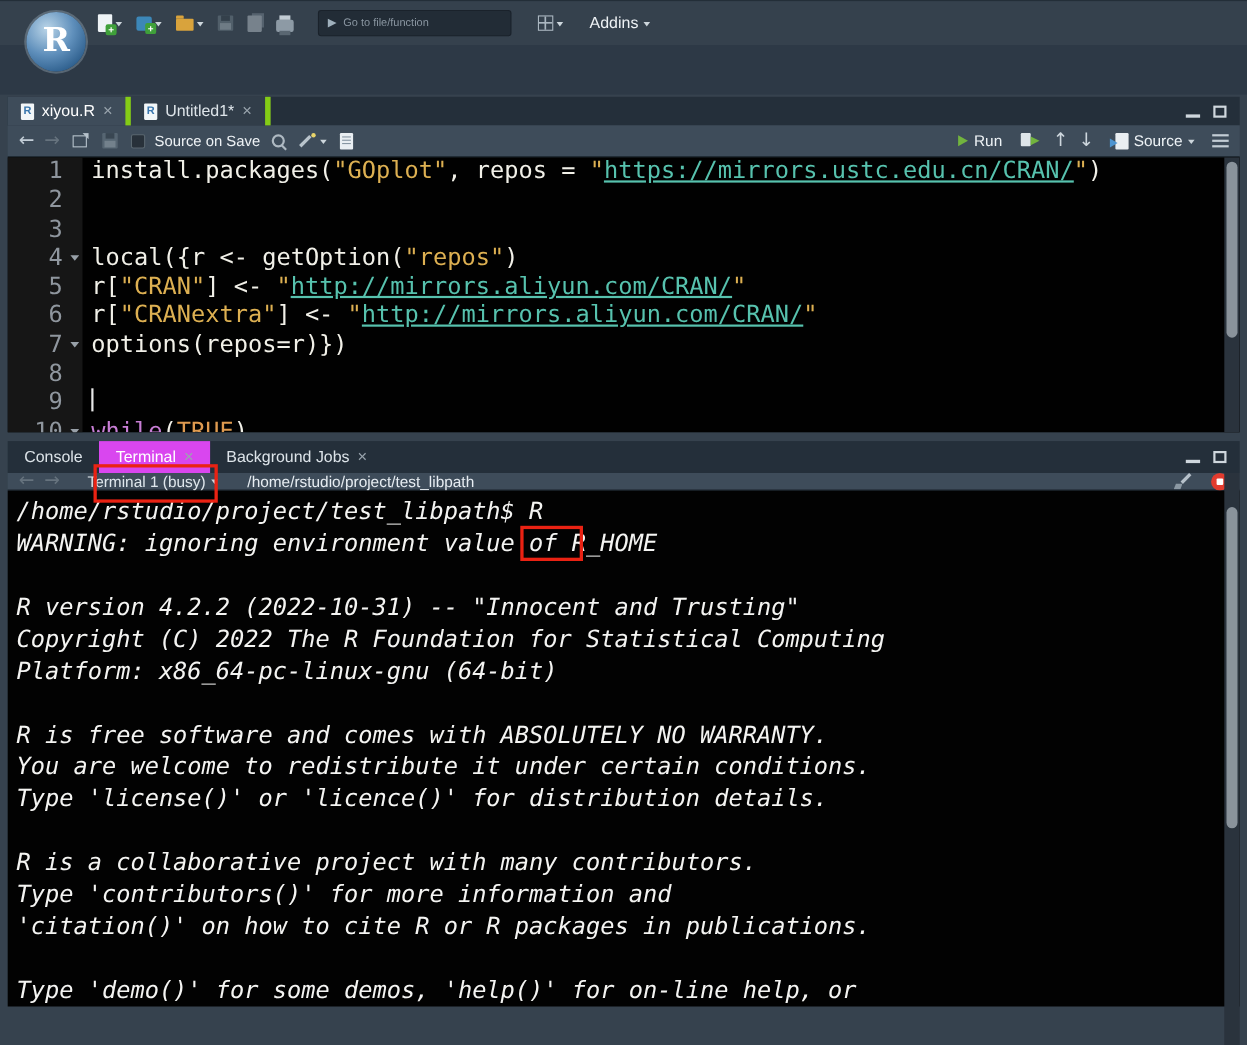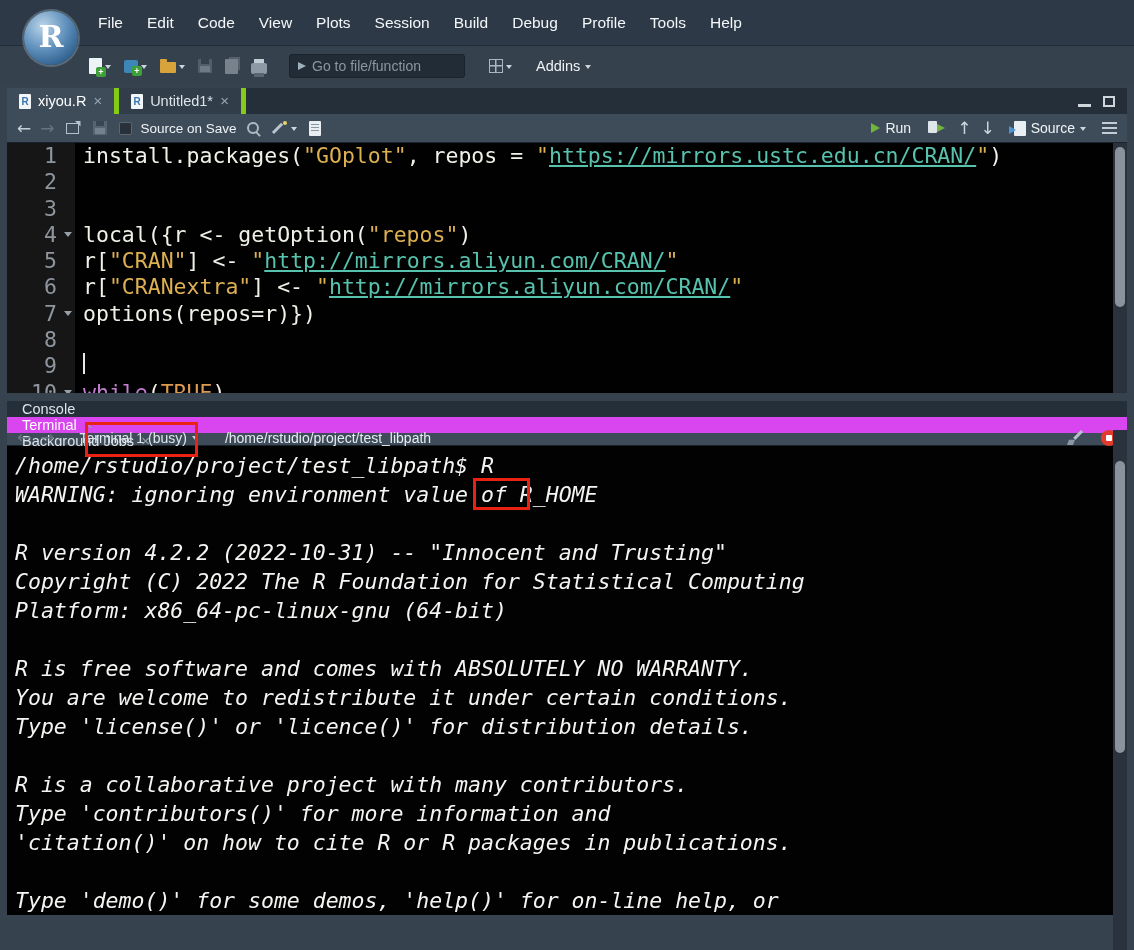--- a/index.html
+++ b/index.html
@@ -32,33 +32,33 @@
   .i-folder::before{content:"";position:absolute;top:-3px;left:0;width:7px;height:3px;background:#d9a33c;border-radius:1px 1px 0 0;}
   .i-floppy{position:relative;width:14px;height:14px;background:#74858f;border-radius:1px;}
   .i-floppy::before{content:"";position:absolute;top:0;left:3px;width:8px;height:5px;background:#33404a;}
   .i-floppy::after{content:"";position:absolute;bottom:1px;left:2px;width:10px;height:6px;background:#b4c1ca;}
   .i-copies{position:relative;width:13px;height:15px;background:#c8d2d9;border-radius:1px;box-shadow:3px -3px 0 -1px #7d8b96;}
   .i-print{position:relative;width:16px;height:11px;background:#8d9aa5;border-radius:2px;margin-top:4px;}
   .i-print::before{content:"";position:absolute;top:-4px;left:3px;width:10px;height:4px;background:#c2ccd4;}
   .i-print::after{content:"";position:absolute;bottom:-3px;left:3px;width:10px;height:4px;background:#5a6772;}
   .goto-box{display:flex;align-items:center;gap:6px;width:176px;height:24px;background:#222c36;border:1px solid #1a222b;border-radius:3px;padding:0 8px;margin-left:12px;}
   .goto-icon{width:0;height:0;border-left:8px solid #9fb0bc;border-top:4.5px solid transparent;border-bottom:4.5px solid transparent;}
-  .goto-input{flex:1;background:transparent;border:none;outline:none;color:#cfd8df;font-size:14px;font-family:"Liberation Sans",sans-serif;}
+  .goto-input{flex:1;background:transparent;border:none;outline:none;color:#cfd8df;font-size:10px;font-family:"Liberation Sans",sans-serif;}
   .goto-input::placeholder{color:#8a96a1;}
   .i-grid{width:14px;height:14px;border:1px solid #aab6c0;margin-left:14px;
     background:linear-gradient(#aab6c0,#aab6c0) 50% 0/1.5px 100% no-repeat,linear-gradient(#aab6c0,#aab6c0) 0 50%/100% 1.5px no-repeat;}
   .addins{display:flex;align-items:center;gap:5px;margin-left:14px;color:#eef2f5;font-size:14.5px;}
 
   
   .pane{position:relative;margin:0 7px;}
   .src-pane{margin-top:2px;}
   .bot-pane{margin-top:8px;}
   .tabbar{display:flex;align-items:stretch;background:#242f3a;}
   .src-pane .tabbar{height:26px;}
-  .bot-pane .tabbar{height:29px;flex-direction:column;}
+  .bot-pane .tabbar{height:29px;}
   .tab{display:flex;align-items:center;gap:7px;padding:0 12px;font-size:14.5px;color:#dde4e9;background:#313d49;border-right:5px solid #84cc16;}
   .tab.active{background:#3e4c5a;color:#fff;}
   .bot-pane .tab{background:transparent;border-right:none;padding:0 15px;}
   .bot-pane .tab.active{background:#d946ef;}
   .rfile-icon{position:relative;width:12px;height:15px;background:#f2f6f8;border-radius:1px;}
   .rfile-icon::before{content:"R";position:absolute;inset:0;color:#3a77ae;font:bold 10px/15px "Liberation Sans",sans-serif;text-align:center;}
   .close-icon::before{content:"\00d7";color:#9aa5ae;font-size:15px;line-height:1;}
   .winbtns{margin-left:auto;display:flex;gap:12px;align-items:center;padding-right:12px;}
   .i-min{width:13px;height:3px;background:#cfd7dd;margin-top:8px;}
   .i-max{width:12px;height:11px;border:2px solid #cfd7dd;}
@@ -140,33 +140,20 @@
 </style>
 </head>
 <body>
 
 <div class="app">
 
   <header class="topbar">
     <div class="logo">
         <span>R</span>
       </div>
-    <nav class="menubar">
-      <span class="menu-item">File</span>
-      <span class="menu-item">Edit</span>
-      <span class="menu-item">Code</span>
-      <span class="menu-item">View</span>
-      <span class="menu-item">Plots</span>
-      <span class="menu-item">Session</span>
-      <span class="menu-item">Build</span>
-      <span class="menu-item">Debug</span>
-      <span class="menu-item">Profile</span>
-      <span class="menu-item">Tools</span>
-      <span class="menu-item">Help</span>
-    </nav>
     <div class="toolbar">
       <span class="tbtn">
           <i class="i-newdoc"></i>
           <i class="caret"></i>
         </span>
       <span class="tbtn">
           <i class="i-newproj"></i>
           <i class="caret"></i>
         </span>
       <span class="tbtn">

